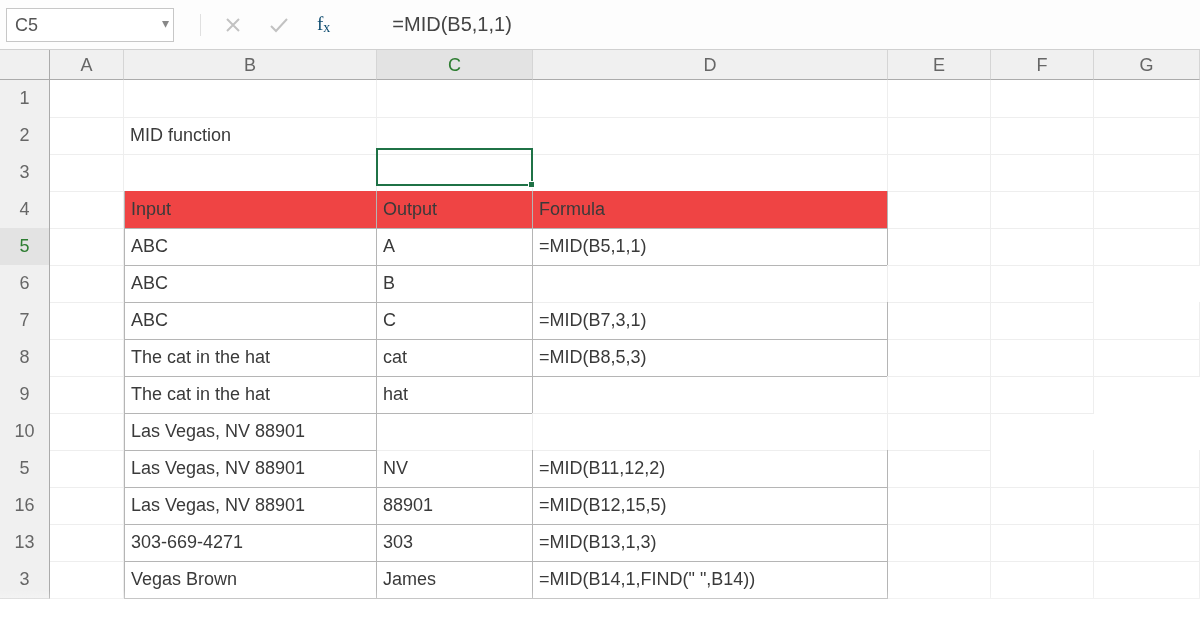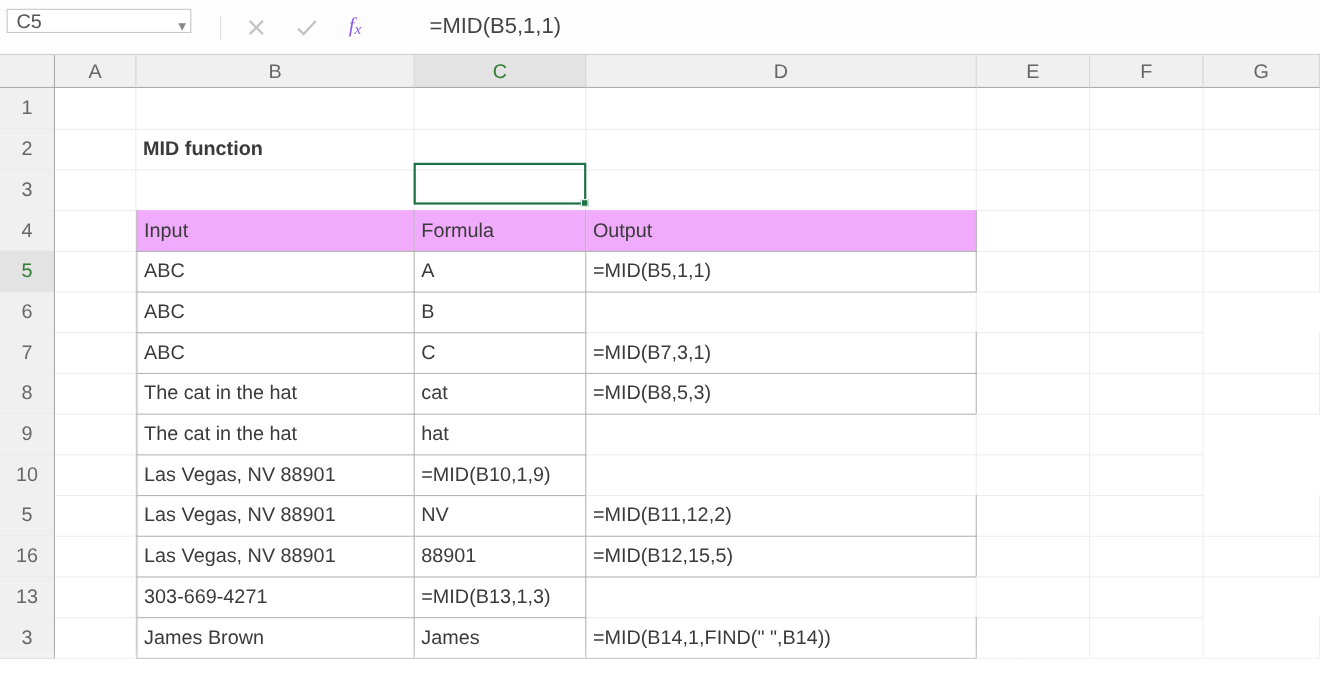--- a/index.html
+++ b/index.html
@@ -16,21 +16,21 @@
   
   .formula-row {
     display: flex;
     align-items: stretch;
     height: 50px;
     border-bottom: 1px solid #d0d0d0;
     background: #fdfdfd;
   }
   .name-box {
     width: 168px;
-    height: 22px;
+    height: 34px;
     margin: 8px 0 8px 6px;
     border: 1px solid #c7c7c7;
     background: #fff;
     display: flex;
     align-items: center;
     padding: 0 8px;
     color: #555;
     position: relative;
   }
   .name-box .dd {
@@ -48,23 +48,22 @@
     color: #b7b7b7;
   }
   .fx-controls .sep {
     width: 1px;
     height: 22px;
     background: #e0e0e0;
     display: inline-block;
     margin: 0 -4px;
   }
   .fx-controls .fx-label {
-    font-style: italic;
     font-family: "Times New Roman", serif;
-    color: #8b5cf6;
+    color: #0c4a6e;
     font-size: 19px;
   }
   .fx-icon svg { display:block; }
   .formula-edit {
     flex: 1;
     display: flex;
     align-items: center;
     padding-left: 50px;
     color: #444;
     font-size: 20px;
@@ -110,31 +109,31 @@
   }
   .row .cell {
     border-right: 1px solid #eeeeee;
     border-bottom: 1px solid #eeeeee;
     padding: 0 6px;
     line-height: 37px;
     white-space: nowrap;
     overflow: visible;
     color: #3a3a3a;
   }
-  .bold { font-weight: 700; color: #222; }
+  .bold { font-weight: 400; color: #222; }
 
   
   .rh.active, .col-headers div.active {
     background: #e3e3e3;
     color: #2e7d32;
   }
 
   
   .header-cell {
-    background: #f0abfc;
+    background: #ef4444;
     border-bottom: 1px solid #9aa3b3 !important;
     color: #3a3a3a;
     font-weight: 400;
   }
   .tbl {
     border-right: 1px solid #b5b5b5 !important;
   }
   .tbl-left {
     border-left: 1px solid #b5b5b5;
   }
@@ -238,22 +237,22 @@
       <div class="cell "></div>
       <div class="cell "></div>
       <div class="cell "></div>
       <div class="cell "></div>
       <div class="cell "></div>
     </div>
     <div class="row tbl-row">
       <div class="rh">4</div>
       <div class="cell "></div>
       <div class="cell header-cell tbl tbl-left">Input</div>
+      <div class="cell header-cell tbl">Output</div>
       <div class="cell header-cell tbl">Formula</div>
-      <div class="cell header-cell tbl">Output</div>
       <div class="cell "></div>
       <div class="cell "></div>
       <div class="cell "></div>
     </div>
     <div class="row tbl-row">
       <div class="rh active">5</div>
       <div class="cell "></div>
       <div class="cell tbl tbl-left">ABC</div>
       <div class="cell tbl">A</div>
       <div class="cell tbl">=MID(B5,1,1)</div>
@@ -296,21 +295,20 @@
       <div class="cell tbl tbl-left">The cat in the hat</div>
       <div class="cell tbl">hat</div>
       <div class="cell "></div>
       <div class="cell "></div>
       <div class="cell "></div>
     </div>
     <div class="row tbl-row">
       <div class="rh">10</div>
       <div class="cell "></div>
       <div class="cell tbl tbl-left">Las Vegas, NV 88901</div>
-      <div class="cell tbl">=MID(B10,1,9)</div>
       <div class="cell "></div>
       <div class="cell "></div>
       <div class="cell "></div>
     </div>
     <div class="row tbl-row">
       <div class="rh">5</div>
       <div class="cell "></div>
       <div class="cell tbl tbl-left">Las Vegas, NV 88901</div>
       <div class="cell tbl">NV</div>
       <div class="cell tbl">=MID(B11,12,2)</div>
@@ -325,29 +323,30 @@
       <div class="cell tbl">88901</div>
       <div class="cell tbl">=MID(B12,15,5)</div>
       <div class="cell "></div>
       <div class="cell "></div>
       <div class="cell "></div>
     </div>
     <div class="row tbl-row">
       <div class="rh">13</div>
       <div class="cell "></div>
       <div class="cell tbl tbl-left">303-669-4271</div>
+      <div class="cell tbl">303</div>
       <div class="cell tbl">=MID(B13,1,3)</div>
       <div class="cell "></div>
       <div class="cell "></div>
       <div class="cell "></div>
     </div>
     <div class="row tbl-row">
       <div class="rh">3</div>
       <div class="cell "></div>
-      <div class="cell tbl tbl-left">James Brown</div>
+      <div class="cell tbl tbl-left">Vegas Brown</div>
       <div class="cell tbl">James</div>
       <div class="cell tbl">=MID(B14,1,FIND(" ",B14))</div>
       <div class="cell "></div>
       <div class="cell "></div>
       <div class="cell "></div>
     </div>
   </div>
 
 <div class="selection">
   <div class="handle"></div>

